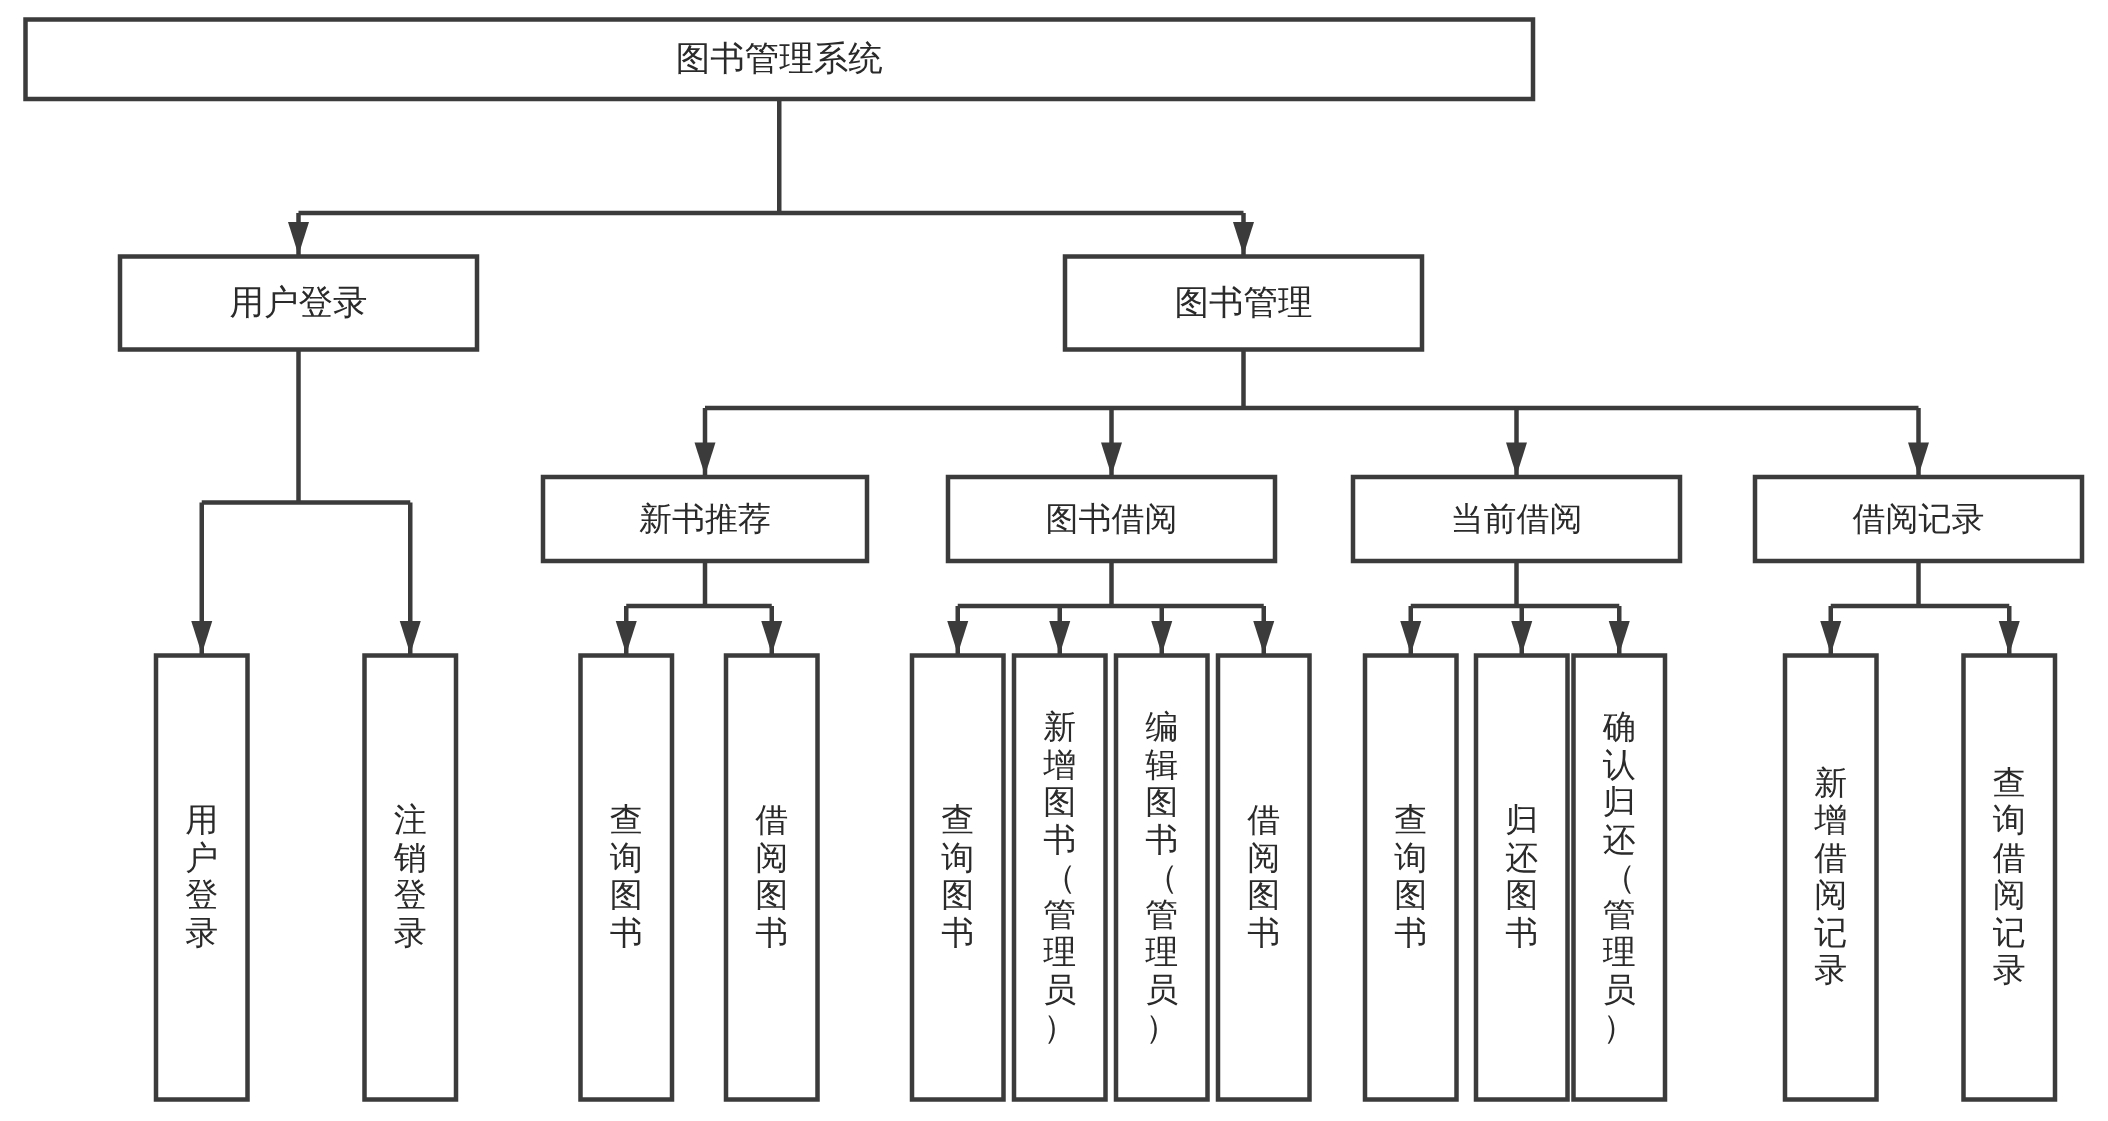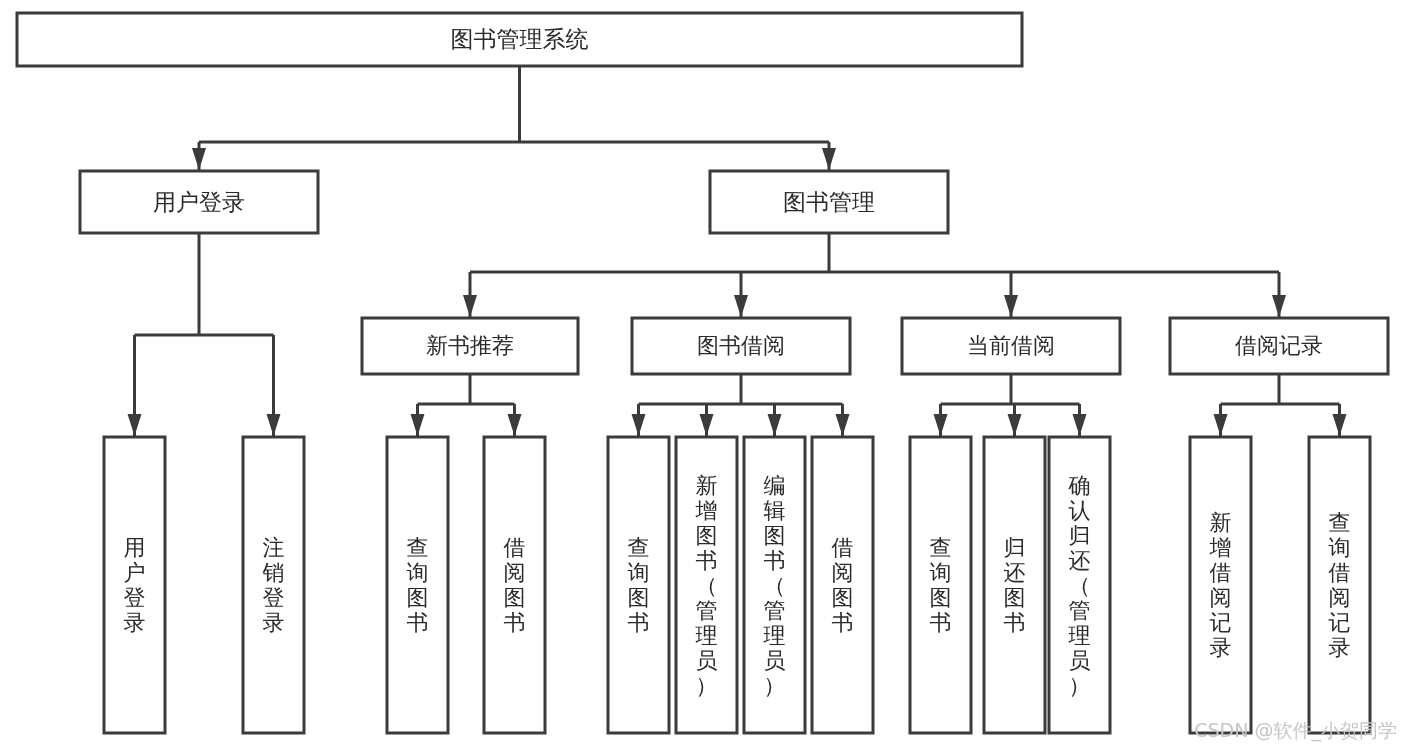--- a/index.html
+++ b/index.html
@@ -246,14 +246,13 @@
       <div class="leaf-text" style="left: 1309px; top: 510px; width: 61px;">
         <span style="height: 25px; line-height: 25px;">查</span>
         <span style="height: 25px; line-height: 25px;">询</span>
         <span style="height: 25px; line-height: 25px;">借</span>
         <span style="height: 25px; line-height: 25px;">阅</span>
         <span style="height: 25px; line-height: 25px;">记</span>
         <span style="height: 25px; line-height: 25px;">录</span>
       </div>
     </div>
 
-  <div class="watermark">CSDN @软件_小贺同学</div>
 </div>
 
 </body></html>

